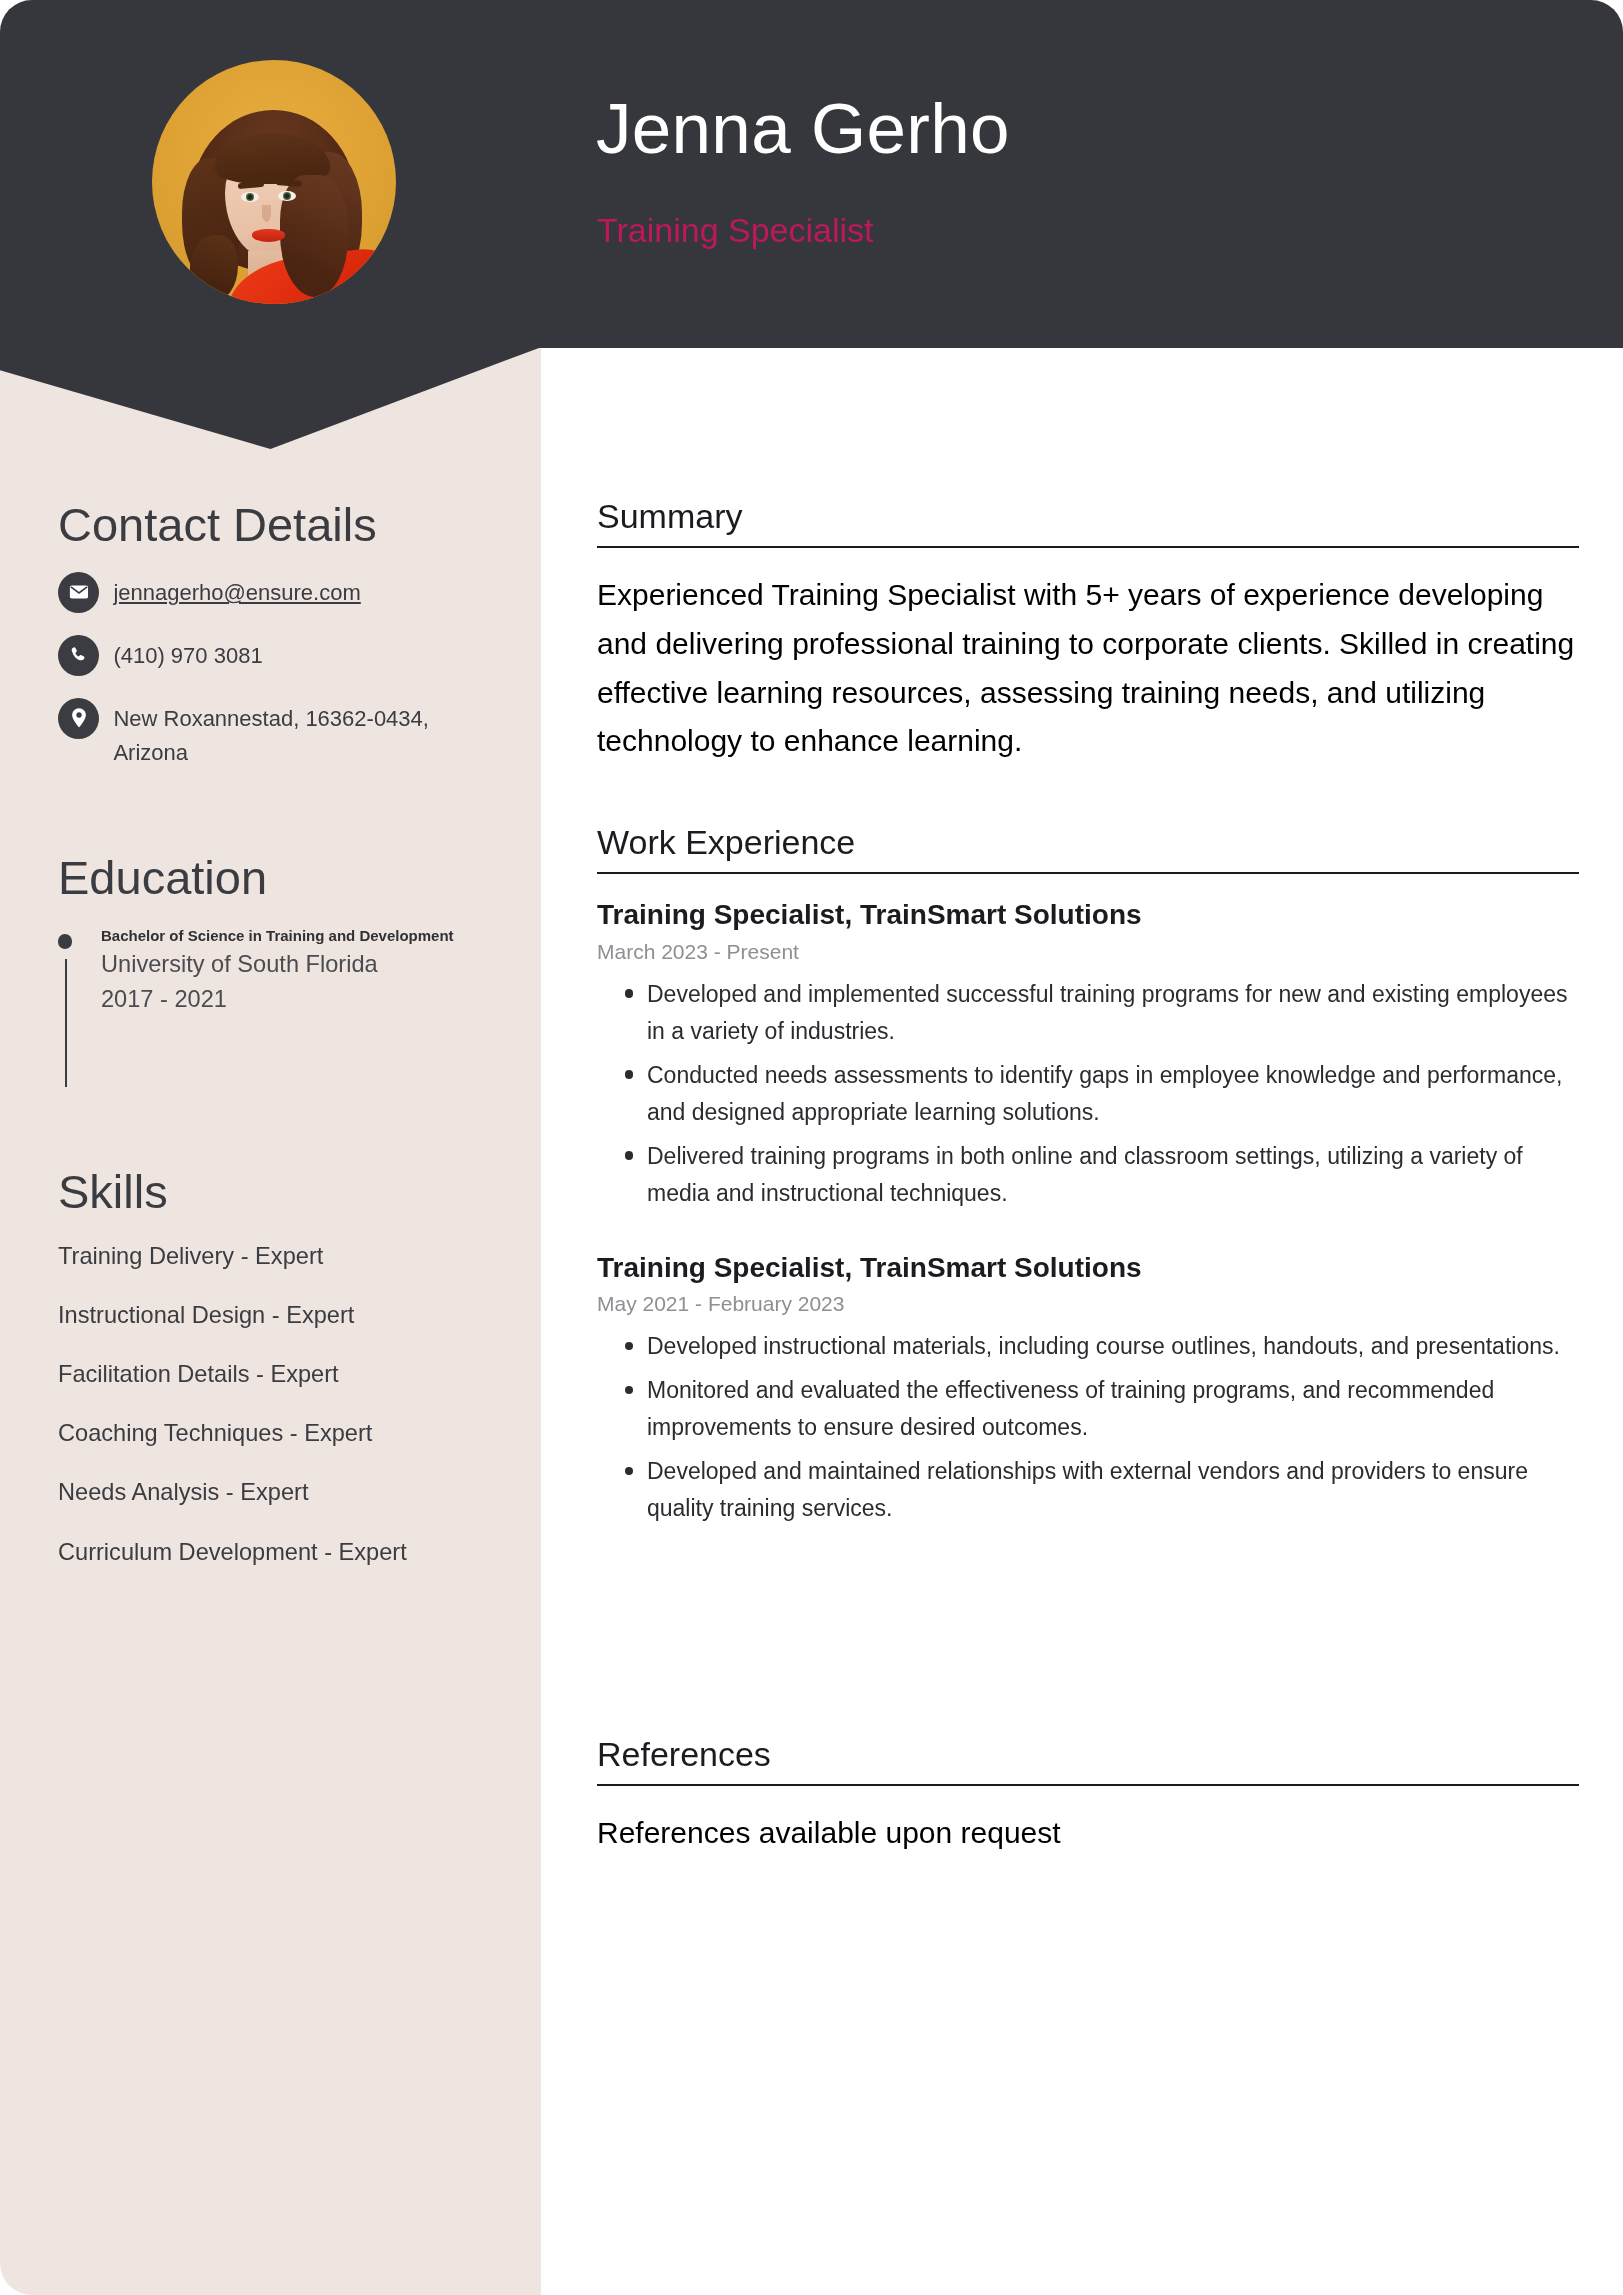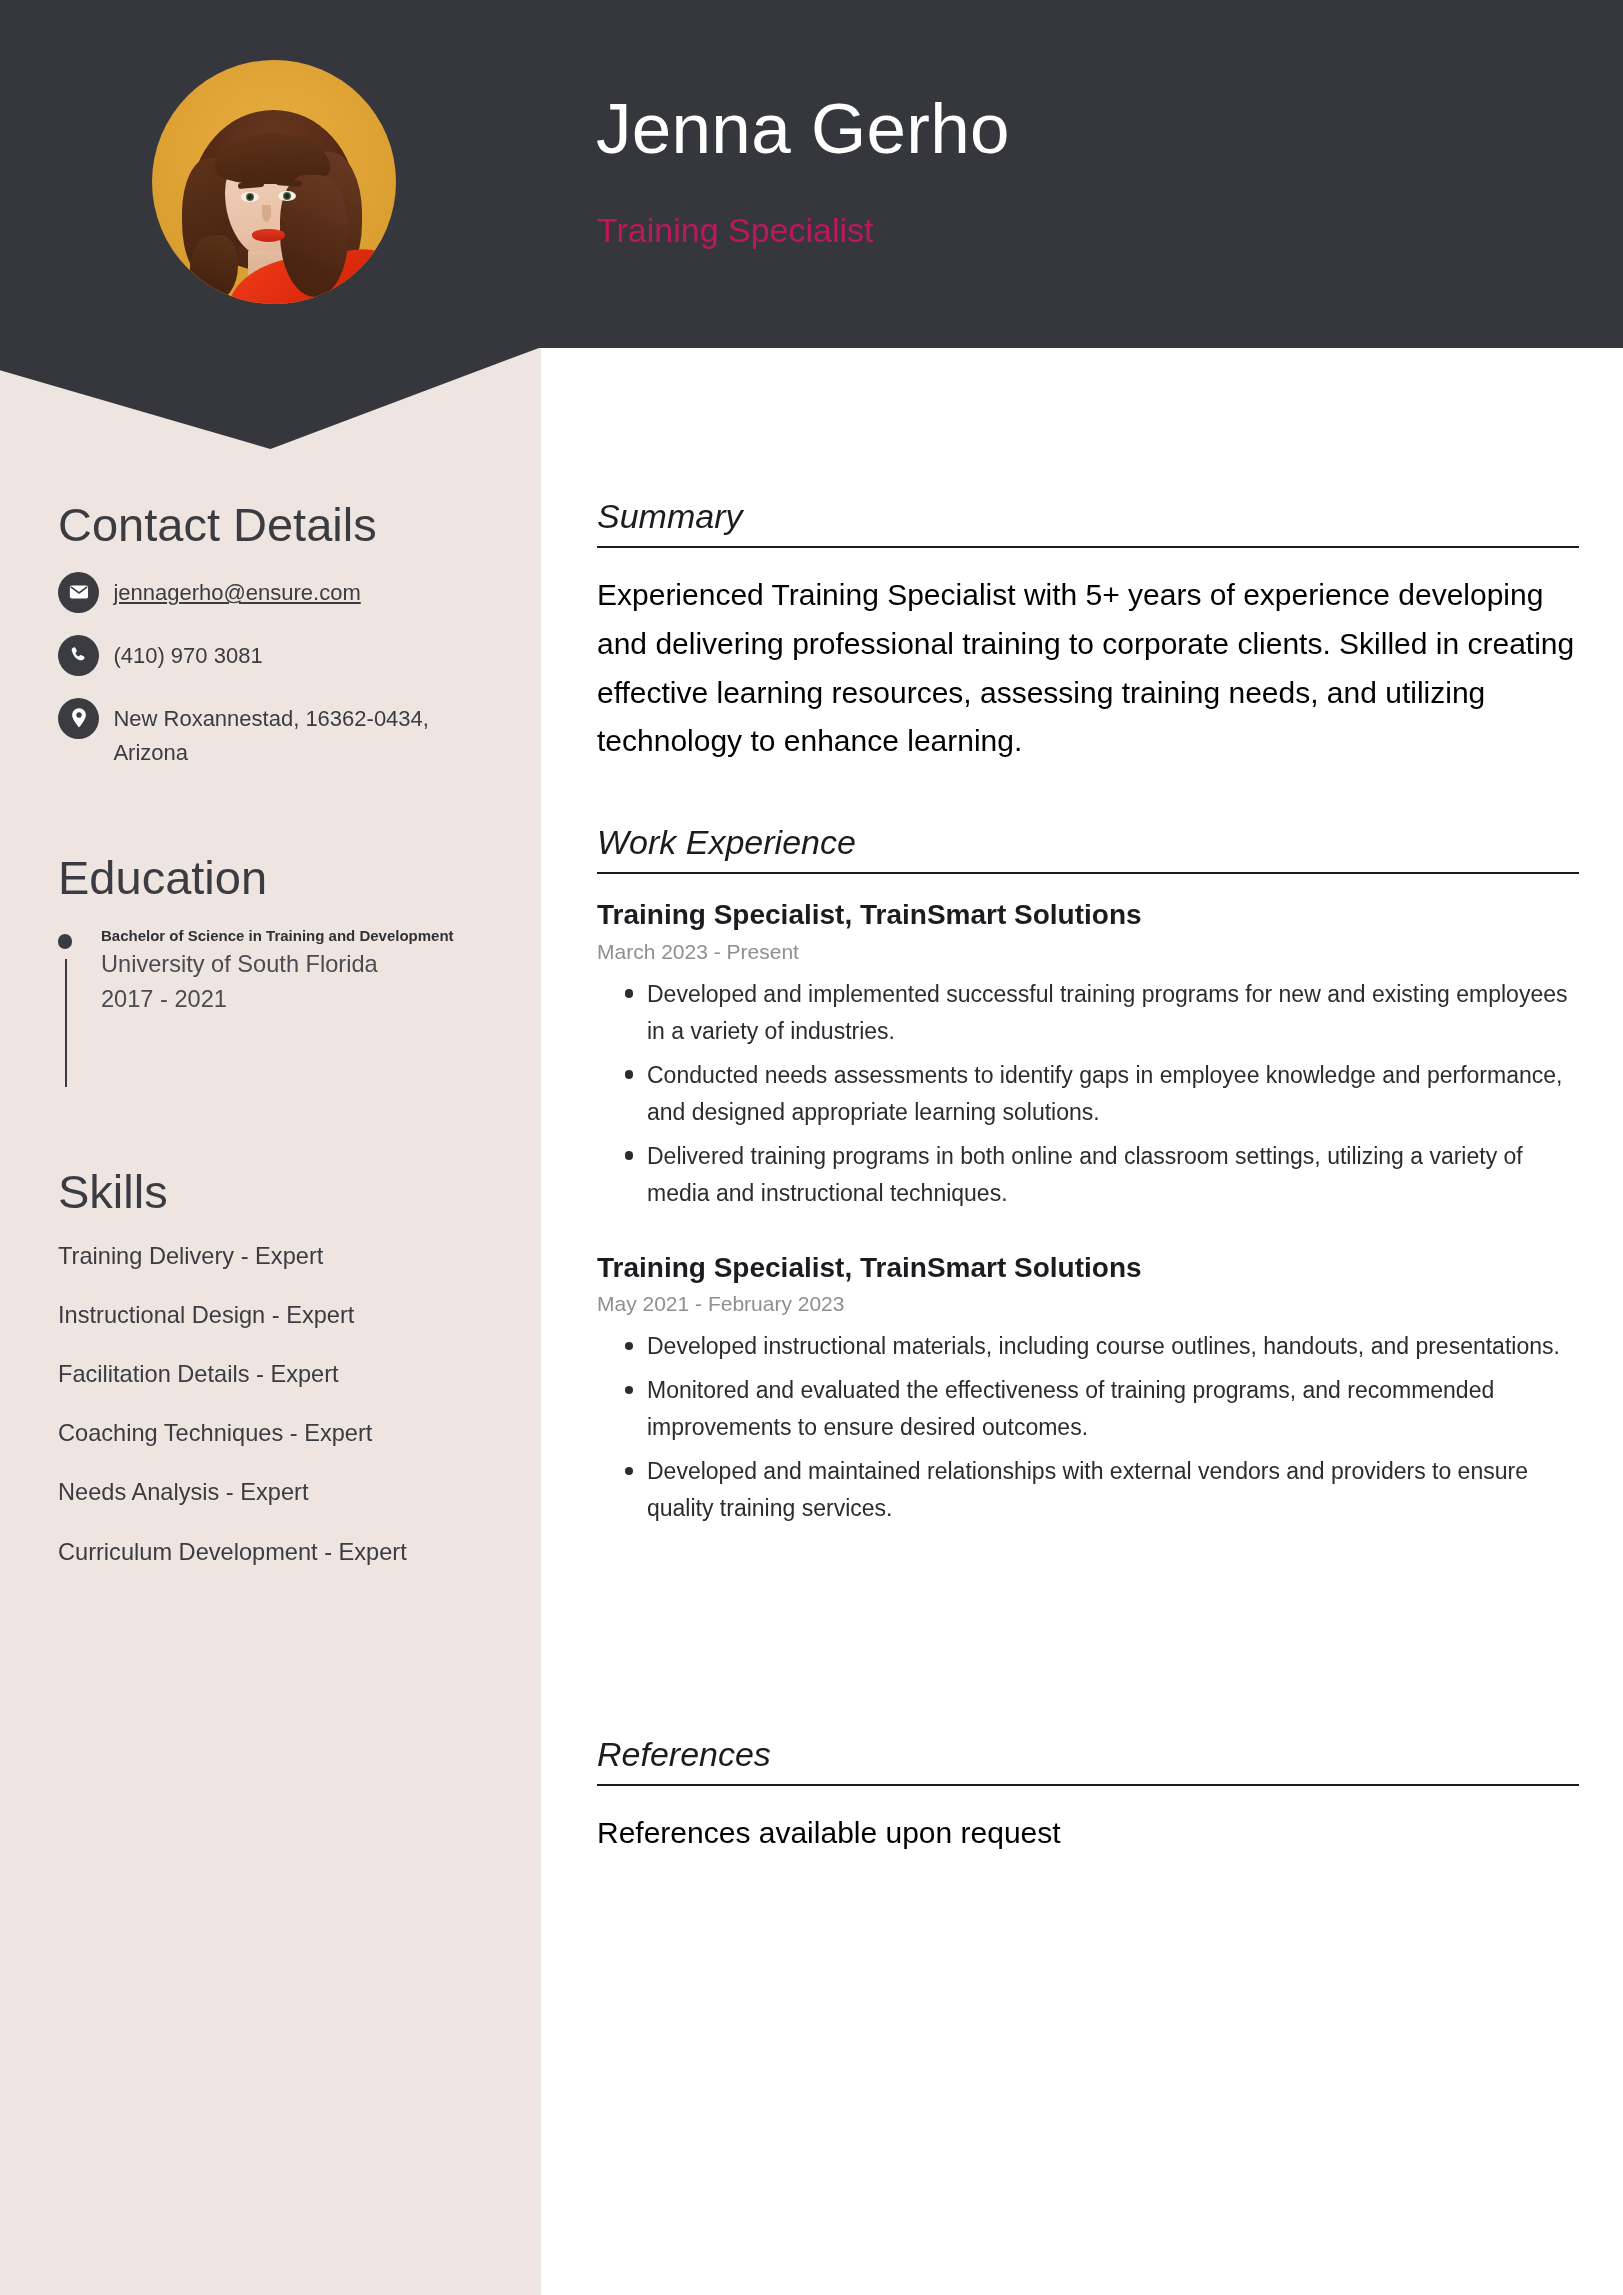--- a/index.html
+++ b/index.html
@@ -8,20 +8,21 @@
     height:2295px;
     background:#ffffff;
     font-family:"Liberation Sans", sans-serif;
   }
   #resume {
     position:relative;
     width:1623px;
     height:2295px;
     overflow:hidden;
     background:#ffffff;
+    border-radius:32px;
   }
 
   
   .sidebar-bg {
     position:absolute;
     left:0; top:0;
     width:541px; height:2295px;
     background:#EEE5E0;
   }
 
@@ -244,21 +245,20 @@
     width:982px;
   }
   .sec-h {
     font-size:34px;
     font-weight:400;
     color:#1B1C1F;
     line-height:1.1;
     padding-bottom:10.5px;
     border-bottom:2.6px solid #1B1C1F;
     margin-bottom:23.6px;
-    font-style:italic;
   }
   .body-p {
     font-size:30px;
     color:#000000;
     line-height:1.62;
   }
   .job { margin-bottom:38px; }
   .job-head {
     font-size:28px;
     font-weight:700;

